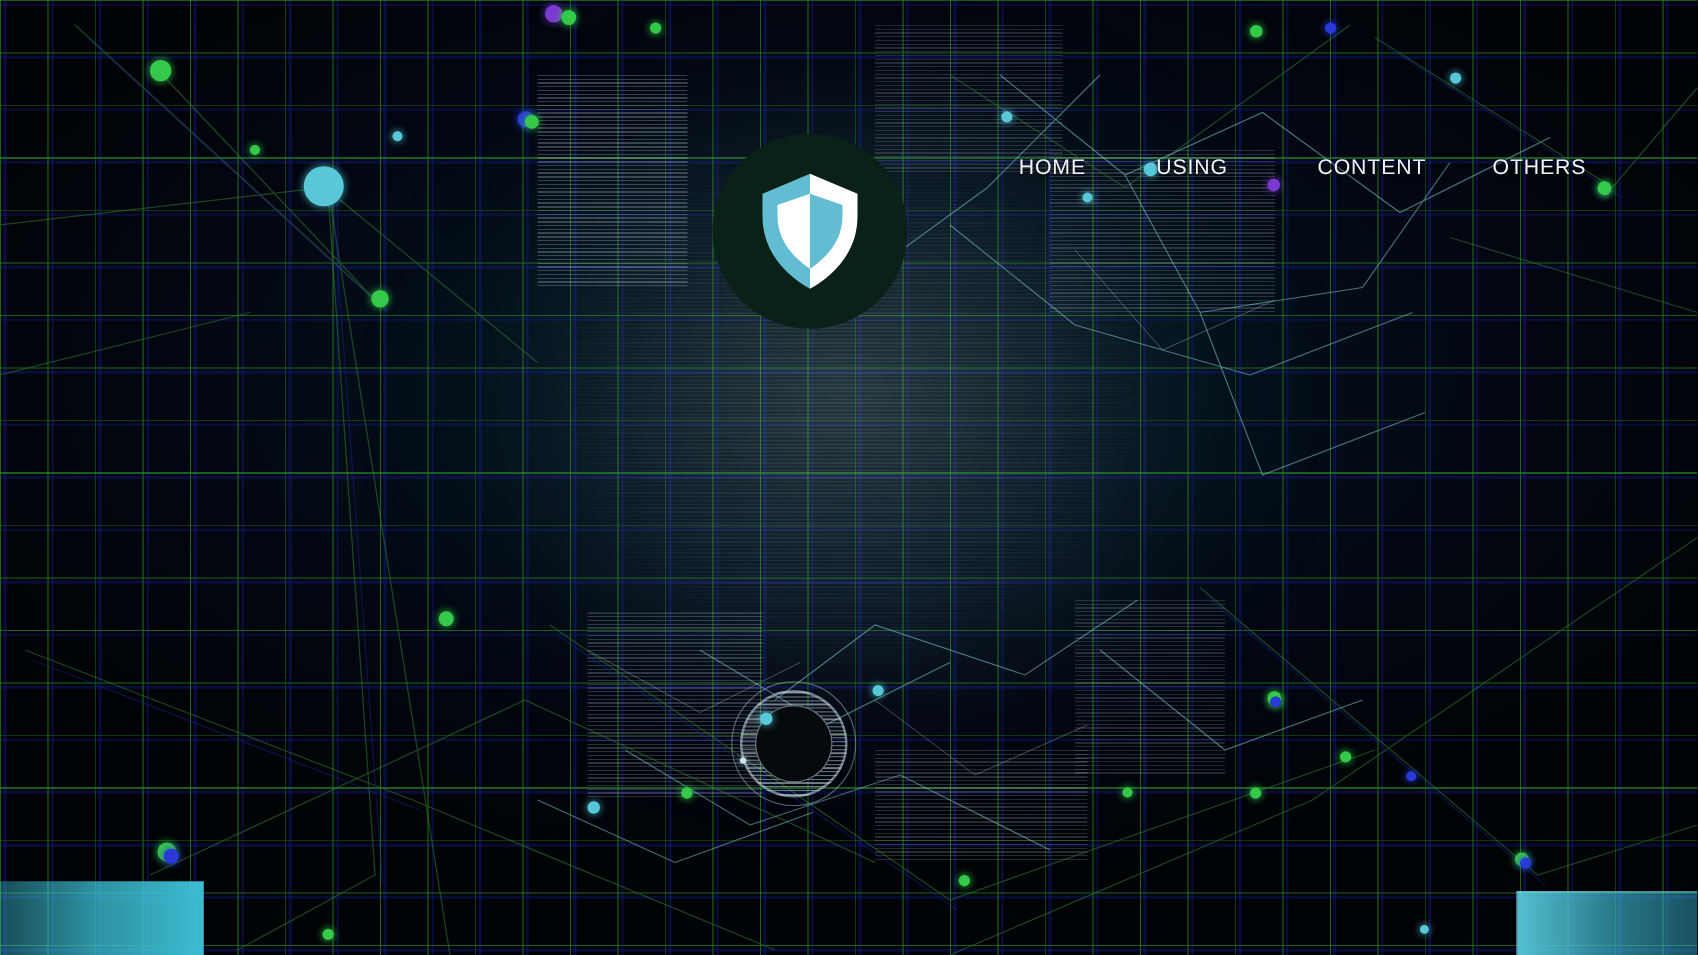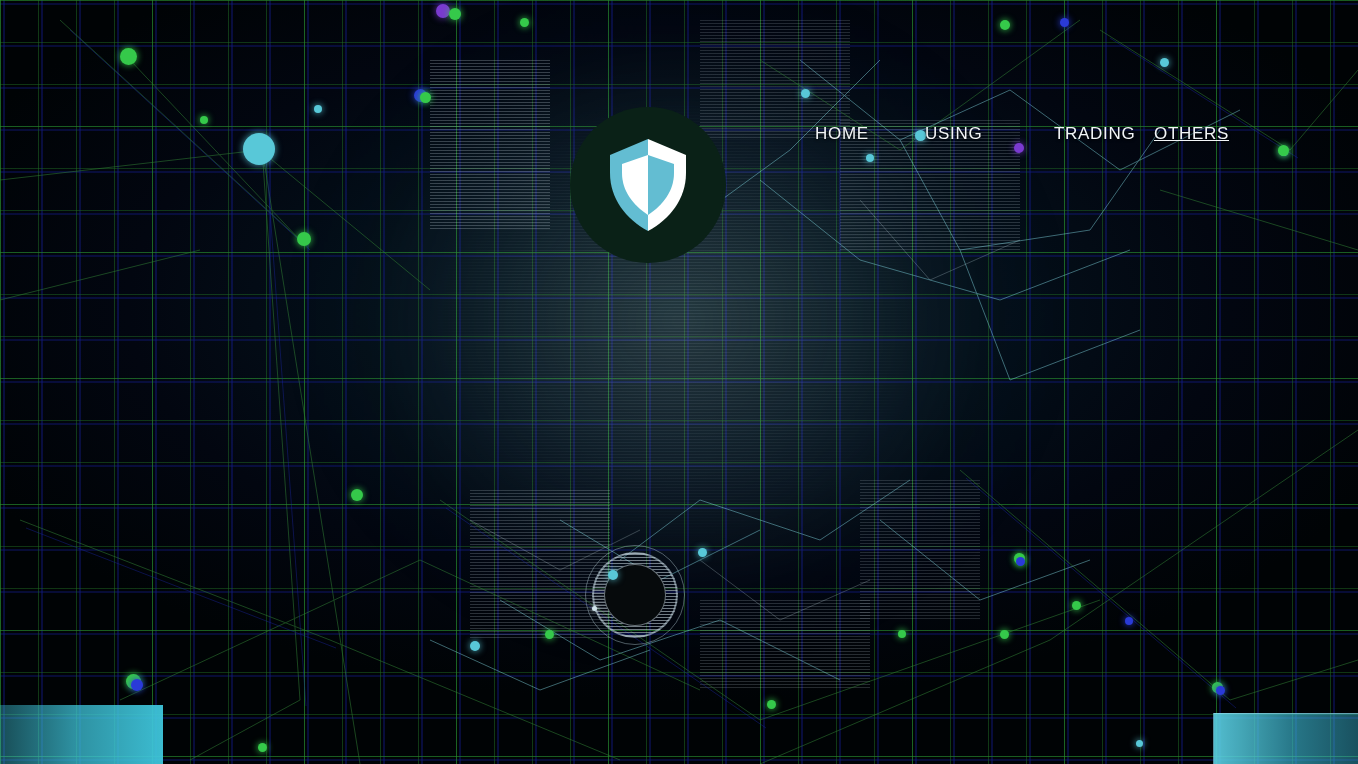--- a/index.html
+++ b/index.html
@@ -254,22 +254,22 @@
   <div class="node b" style="left:1125px;top:617px;width:8px;height:8px;"></div>
   <div class="node g" style="left:898px;top:630px;width:8px;height:8px;"></div>
   <div class="node g" style="left:767px;top:700px;width:9px;height:9px;"></div>
   <div class="node w" style="left:592px;top:606px;width:5px;height:5px;"></div>
   <div class="node c" style="left:1136px;top:740px;width:7px;height:7px;"></div>
   <div class="node g" style="left:258px;top:743px;width:9px;height:9px;"></div>
 
   <nav class="nav">
     <div class="nav-item" style="left:815px;">HOME</div>
     <div class="nav-item" style="left:925px;">USING</div>
-    <div class="nav-item" style="left:1054px;">TRADING</div>
-    <div class="nav-item" style="left:1154px;text-decoration:underline;">OTHERS</div>
+    <div class="nav-item" style="left:1054px;">CONTENT</div>
+    <div class="nav-item" style="left:1194px;">OTHERS</div>
   </nav>
 
   <div class="logo">
     <span>
       <svg viewBox="0 0 84 96">
 
         <path d="M42,2 L42,94 C20,82 4,62 4,36 L4,18 Z" fill="#63BDD2"></path>
 
         <path d="M42,2 L80,18 L80,36 C80,62 64,82 42,94 Z" fill="#FFFFFF"></path>
 

